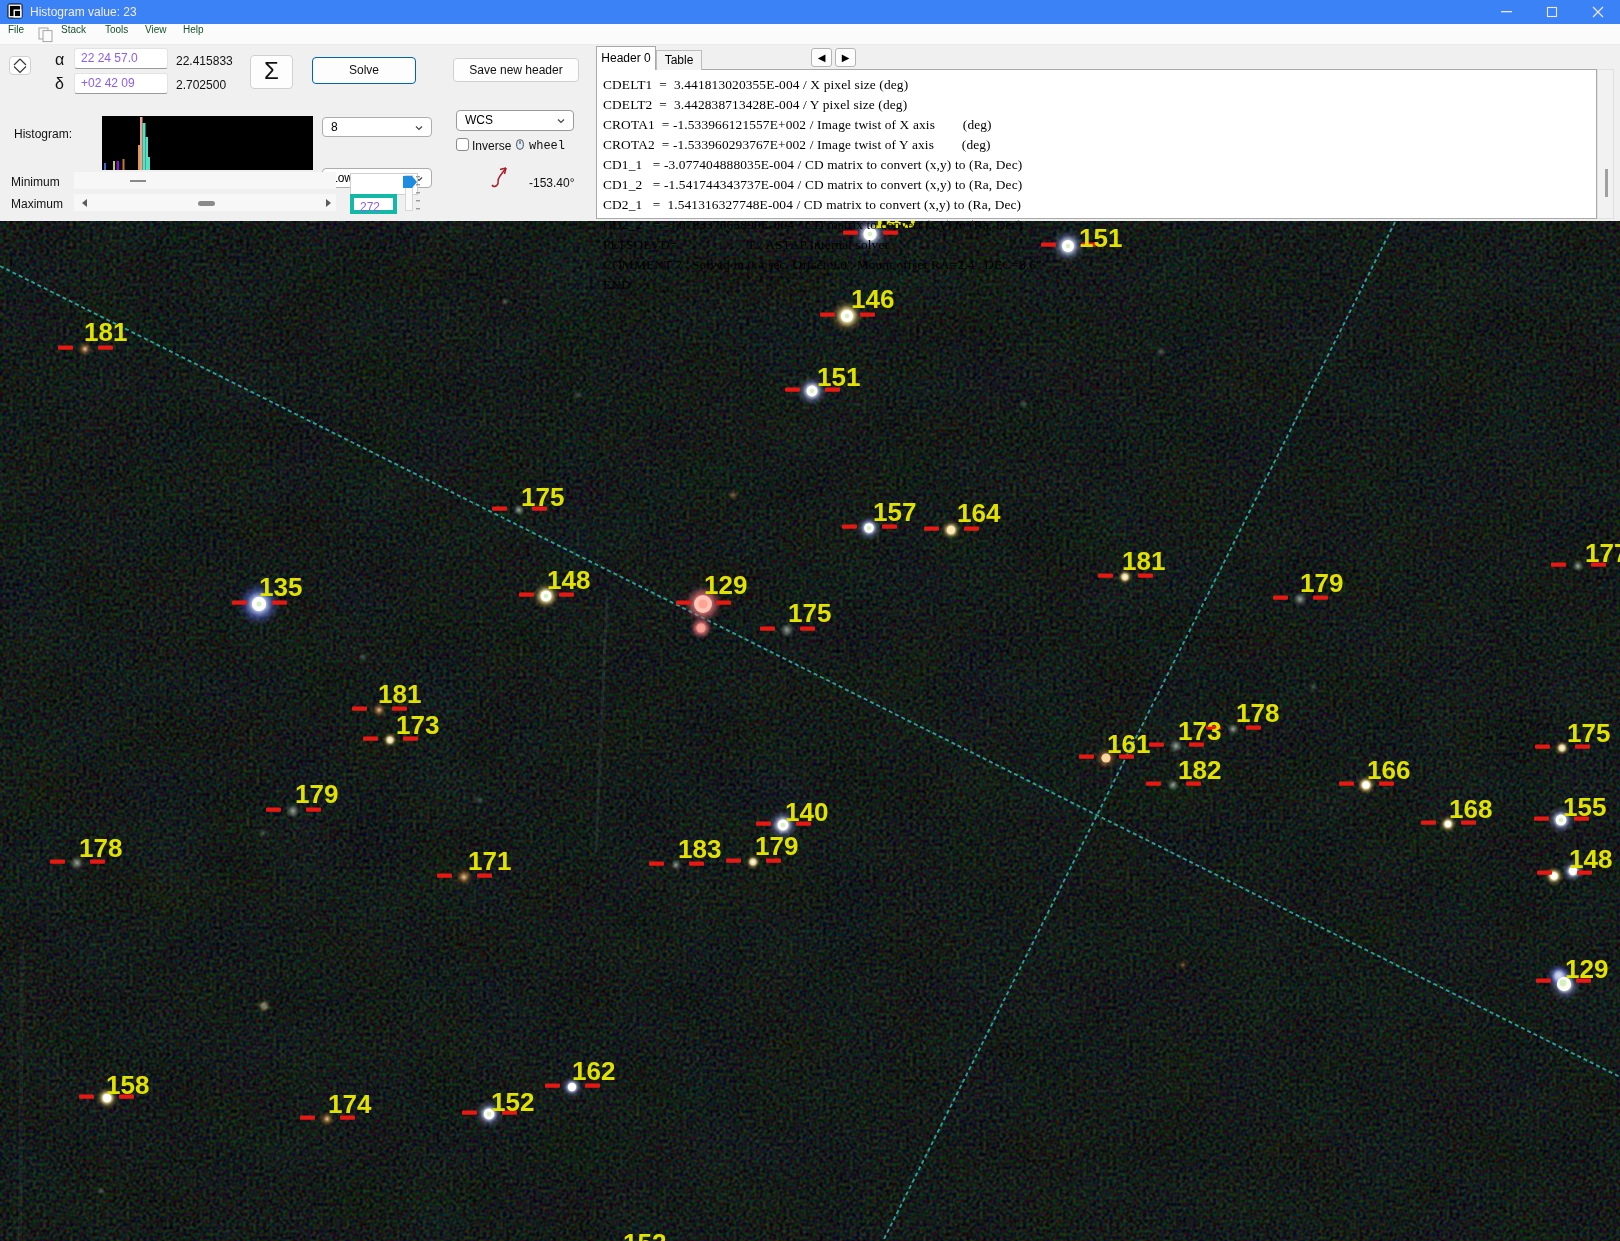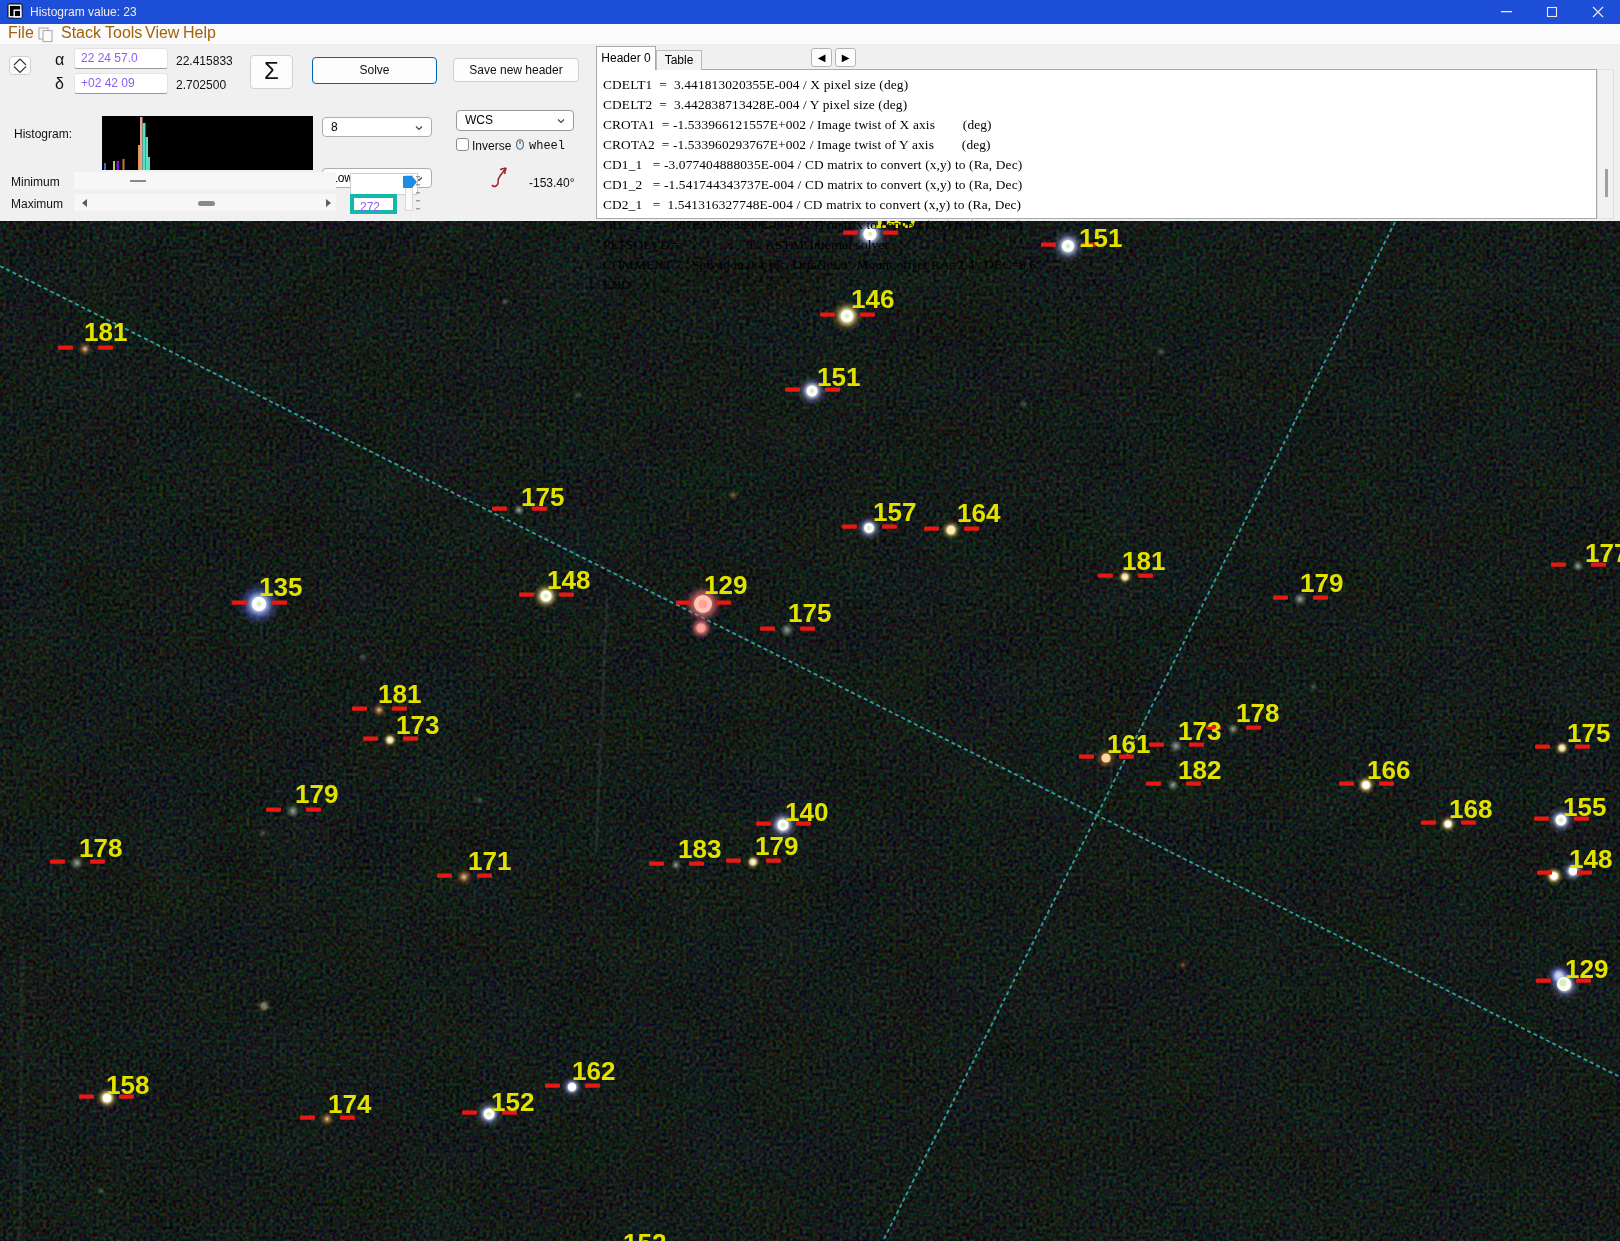--- a/index.html
+++ b/index.html
@@ -1,21 +1,21 @@
 <!DOCTYPE html>
 <html><head><meta charset="utf-8">
 <style>
   * { margin:0; padding:0; box-sizing:border-box; }
   html,body { width:1620px; height:1241px; overflow:hidden; }
   body { font-family:"Liberation Sans",sans-serif; position:relative; background:#0c120e; }
-  .titlebar { position:absolute; left:0; top:0; width:1620px; height:24px; background:#1d4ed8; color:#fff; }
+  .titlebar { position:absolute; left:0; top:0; width:1620px; height:24px; background:#3b82f6; color:#fff; }
   .title-text { position:absolute; left:30px; top:5px; font-size:12px; color:#f4ece8; }
   .winbtn { position:absolute; top:0; width:46px; height:24px; }
   .menubar { position:absolute; left:0; top:24px; width:1620px; height:21px; background:#fbfbfb; border-bottom:1px solid #ececec; }
-  .menuitem { position:absolute; top:0; font-size:16px; color:#a16207; }
+  .menuitem { position:absolute; top:0; font-size:10px; color:#14532d; }
   .toolbar { position:absolute; left:0; top:45px; width:1620px; height:176px; background:#f0f0f0; }
   .btn { position:absolute; background:#fdfdfd; border:1px solid #d0d0d0; border-radius:4px; font-size:12px; color:#111; text-align:center; }
   .field { position:absolute; background:#fff; border:1px solid #e3e3e3; border-bottom:1.5px solid #9a9a9a; border-radius:3px; font-size:12px; color:#8b5cf6; padding-left:6px; }
   .lab { position:absolute; font-size:12px; color:#111; white-space:pre; }
   .groupbox { position:absolute; left:8px; top:60px; width:415px; height:111px; border:1px solid #dcdcdc; border-radius:2px; }
   .gtitle { position:absolute; left:12px; top:-8px; background:#f0f0f0; padding:0 4px; font-size:12px; }
   .combo { position:absolute; background:#fff; border:1px solid #9a9a9a; border-radius:4px; font-size:12px; padding:2px 0 0 8px; }
   .chev { position:absolute; right:8px; top:6px; width:8px; height:8px; }
   .tab0 { position:absolute; left:596px; top:46px; width:60px; height:24px; background:#fff; border:1px solid #a9a9a9; border-bottom:none; font-size:12px; text-align:center; padding-top:4px; z-index:3;}
   .tab1 { position:absolute; left:656px; top:50px; width:46px; height:20px; background:#f3f3f3; border:1px solid #bdbdbd; border-bottom:none; font-size:12px; text-align:center; padding-top:2px; z-index:2;}
@@ -63,21 +63,21 @@
         <path d="M10 2 L16 8 M10 2 L4 8 M4 9.5 L10 15.5 L16 9.5" fill="none" stroke="#333" stroke-width="1.1"></path>
       </svg>
   </div>
   <div class="lab" style="left:55px; top:6px; font-size:16px;">α</div>
   <div class="field" style="left:74px; top:3px; width:94px; height:21px; padding-top:2px;">22 24 57.0</div>
   <div class="lab" style="left:176px; top:9px;">22.415833</div>
   <div class="lab" style="left:55px; top:30px; font-size:16px;">δ</div>
   <div class="field" style="left:74px; top:28px; width:94px; height:21px; padding-top:2px;">+02 42 09</div>
   <div class="lab" style="left:176px; top:33px;">2.702500</div>
   <div class="btn" style="left:250px; top:10px; width:43px; height:34px; font-size:24px; padding-top:1px;">Σ</div>
-  <div class="btn" style="left:312px; top:12px; width:125px; height:27px; border:1.5px solid #0064b0; padding-top:5px;">Solve</div>
+  <div class="btn" style="left:312px; top:12px; width:104px; height:27px; border:1.5px solid #0064b0; padding-top:5px;">Solve</div>
   <div class="btn" style="left:453px; top:13px; width:126px; height:24px; padding-top:4px;">Save new header</div>
 
   <div class="lab" style="left:14px; top:82px;">Histogram:</div>
   <svg style="position:absolute;left:102px;top:71px" width="211" height="54" viewBox="0 0 211 54">
     <rect width="211" height="54" fill="#000"></rect>
     <rect x="2" y="47" width="2" height="7" fill="#3a6ad0"></rect>
     <rect x="11" y="45" width="2" height="9" fill="#b8d048"></rect>
     <rect x="14.5" y="45" width="2.5" height="9" fill="#8a10e0"></rect>
     <rect x="20.5" y="43" width="2" height="11" fill="#c07830"></rect>
     <rect x="36" y="29" width="2" height="25" fill="#e09a45"></rect>

